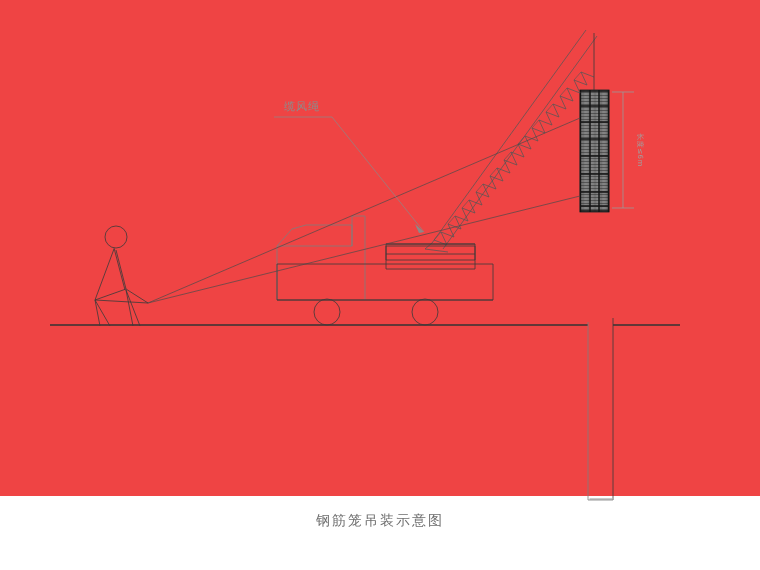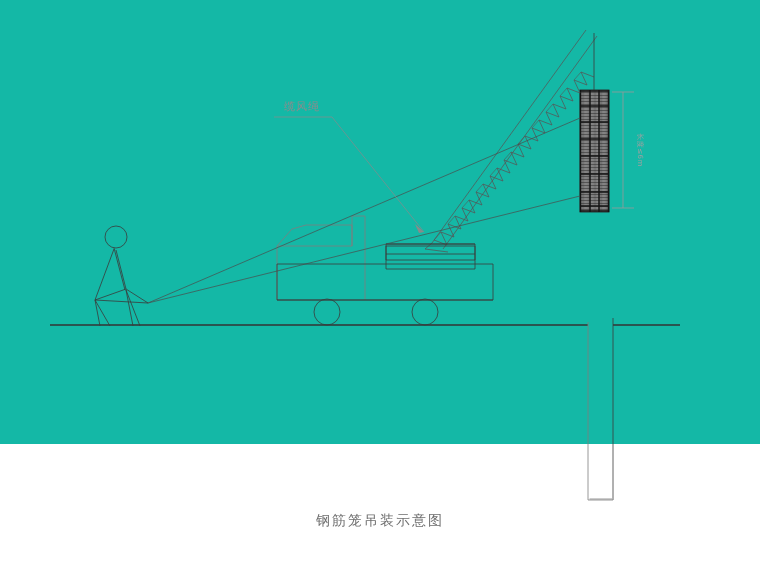--- a/index.html
+++ b/index.html
@@ -10,22 +10,22 @@
   body {
     width: 760px;
     height: 570px;
     font-family: "DejaVu Sans", "Liberation Sans", sans-serif;
     overflow: hidden;
     position: relative;
   }
   #canvas-wrap {
     position: relative;
     width: 760px;
-    height: 444px;
-    background: #14b8a6;
+    height: 496px;
+    background: #ef4444;
   }
   svg#diagram {
     display: block;
     width: 760px;
     height: 570px;
   }
   .ln {
     stroke: #3a3a3a;
     stroke-width: 0.8;
     fill: none;

